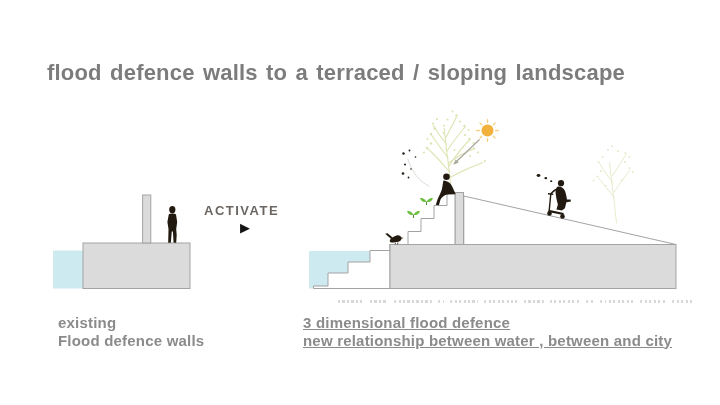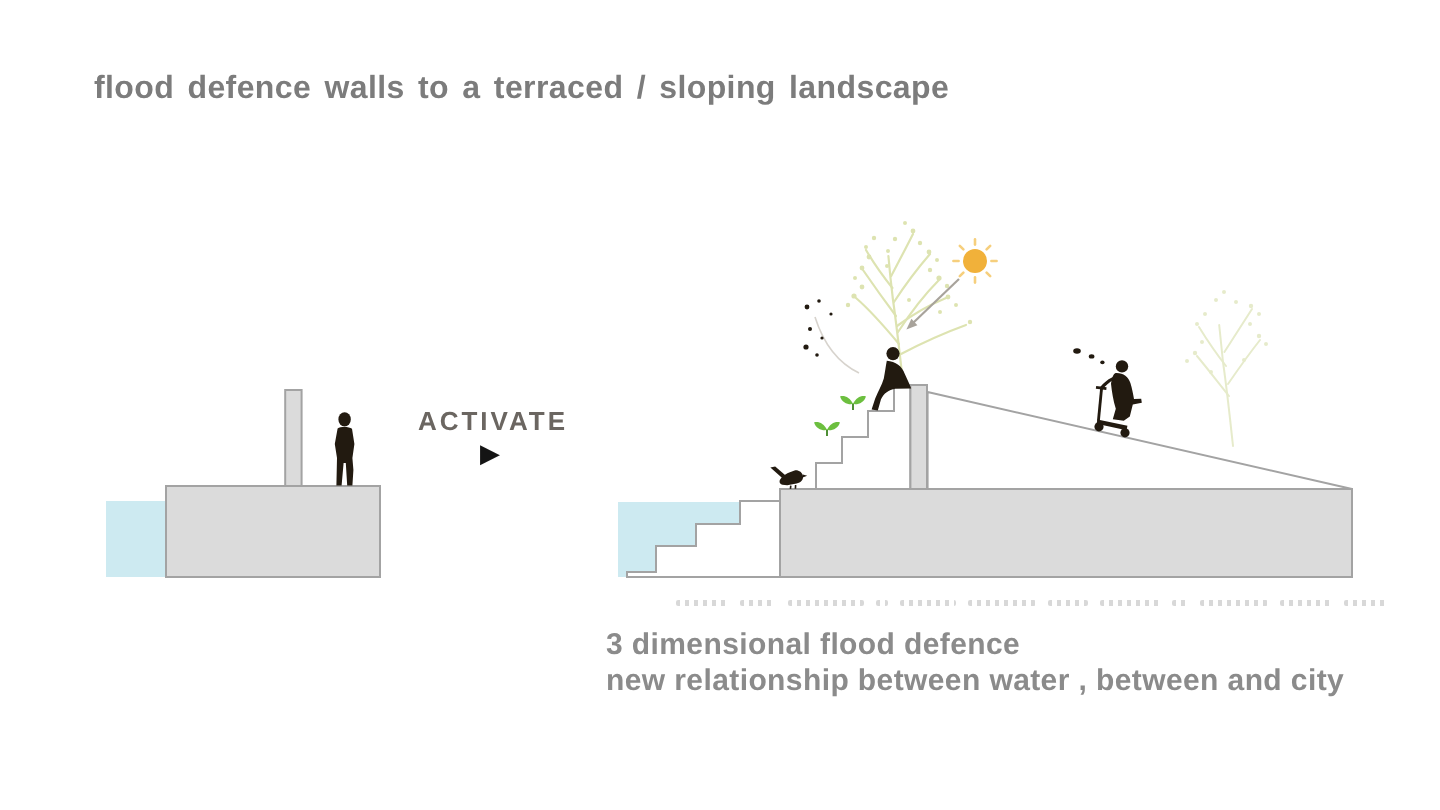--- a/index.html
+++ b/index.html
@@ -1,27 +1,27 @@
 <!DOCTYPE html>
 <html><head>
 <meta charset="utf-8">
 <style>
   html,body{margin:0;padding:0;background:#ffffff;}
   .slide{
     position:relative;width:720px;height:405px;background:#ffffff;overflow:hidden;
     font-family:"Liberation Sans",sans-serif;
   }
   .slide-title{
-    position:absolute;left:47px;top:36px;width:640px;
-    font-size:16px;font-weight:bold;letter-spacing:.2px;word-spacing:2px;
+    position:absolute;left:47px;top:60px;width:640px;
+    font-size:22px;font-weight:bold;letter-spacing:.2px;word-spacing:2px;
     white-space:nowrap;
   }
   .diagram-canvas{position:absolute;left:0;top:0;width:720px;height:405px;}
   .activate-label{
-    position:absolute;left:204px;top:203px;width:85px;text-align:center;
+    position:absolute;left:204px;top:203px;width:85px;
     font-size:13px;font-weight:bold;letter-spacing:1.5px;white-space:nowrap;
   }
   .activate-arrow{
     position:absolute;left:240px;top:221px;font-size:13px;line-height:13px;
     font-family:"DejaVu Sans",sans-serif;
   }
   .caption{
     position:absolute;font-size:15px;font-weight:bold;line-height:17.5px;
     letter-spacing:.2px;white-space:nowrap;
   }
@@ -232,18 +232,22 @@
     <i style="width:28px"></i>
       <i style="width:34px"></i>
       <i style="width:20px"></i>
       <i style="width:30px"></i>
     <i style="width:8px"></i>
       <i style="width:34px"></i>
       <i style="width:26px"></i>
       <i style="width:22px"></i>
   </div>
 
-  <div class="caption caption-right" style="color: rgb(139, 139, 139);">
+  <div class="caption caption-left" style="color: rgb(139, 139, 139);">
+    <div>existing</div>
+    <div>Flood defence walls</div>
+  </div>
+  <div class="caption caption-right" style="color: rgb(139, 139, 139); text-decoration: underline;">
     <div>3 dimensional flood defence</div>
     <div>new relationship between water , between and city</div>
   </div>
 
 </div>
 
 </body></html>

